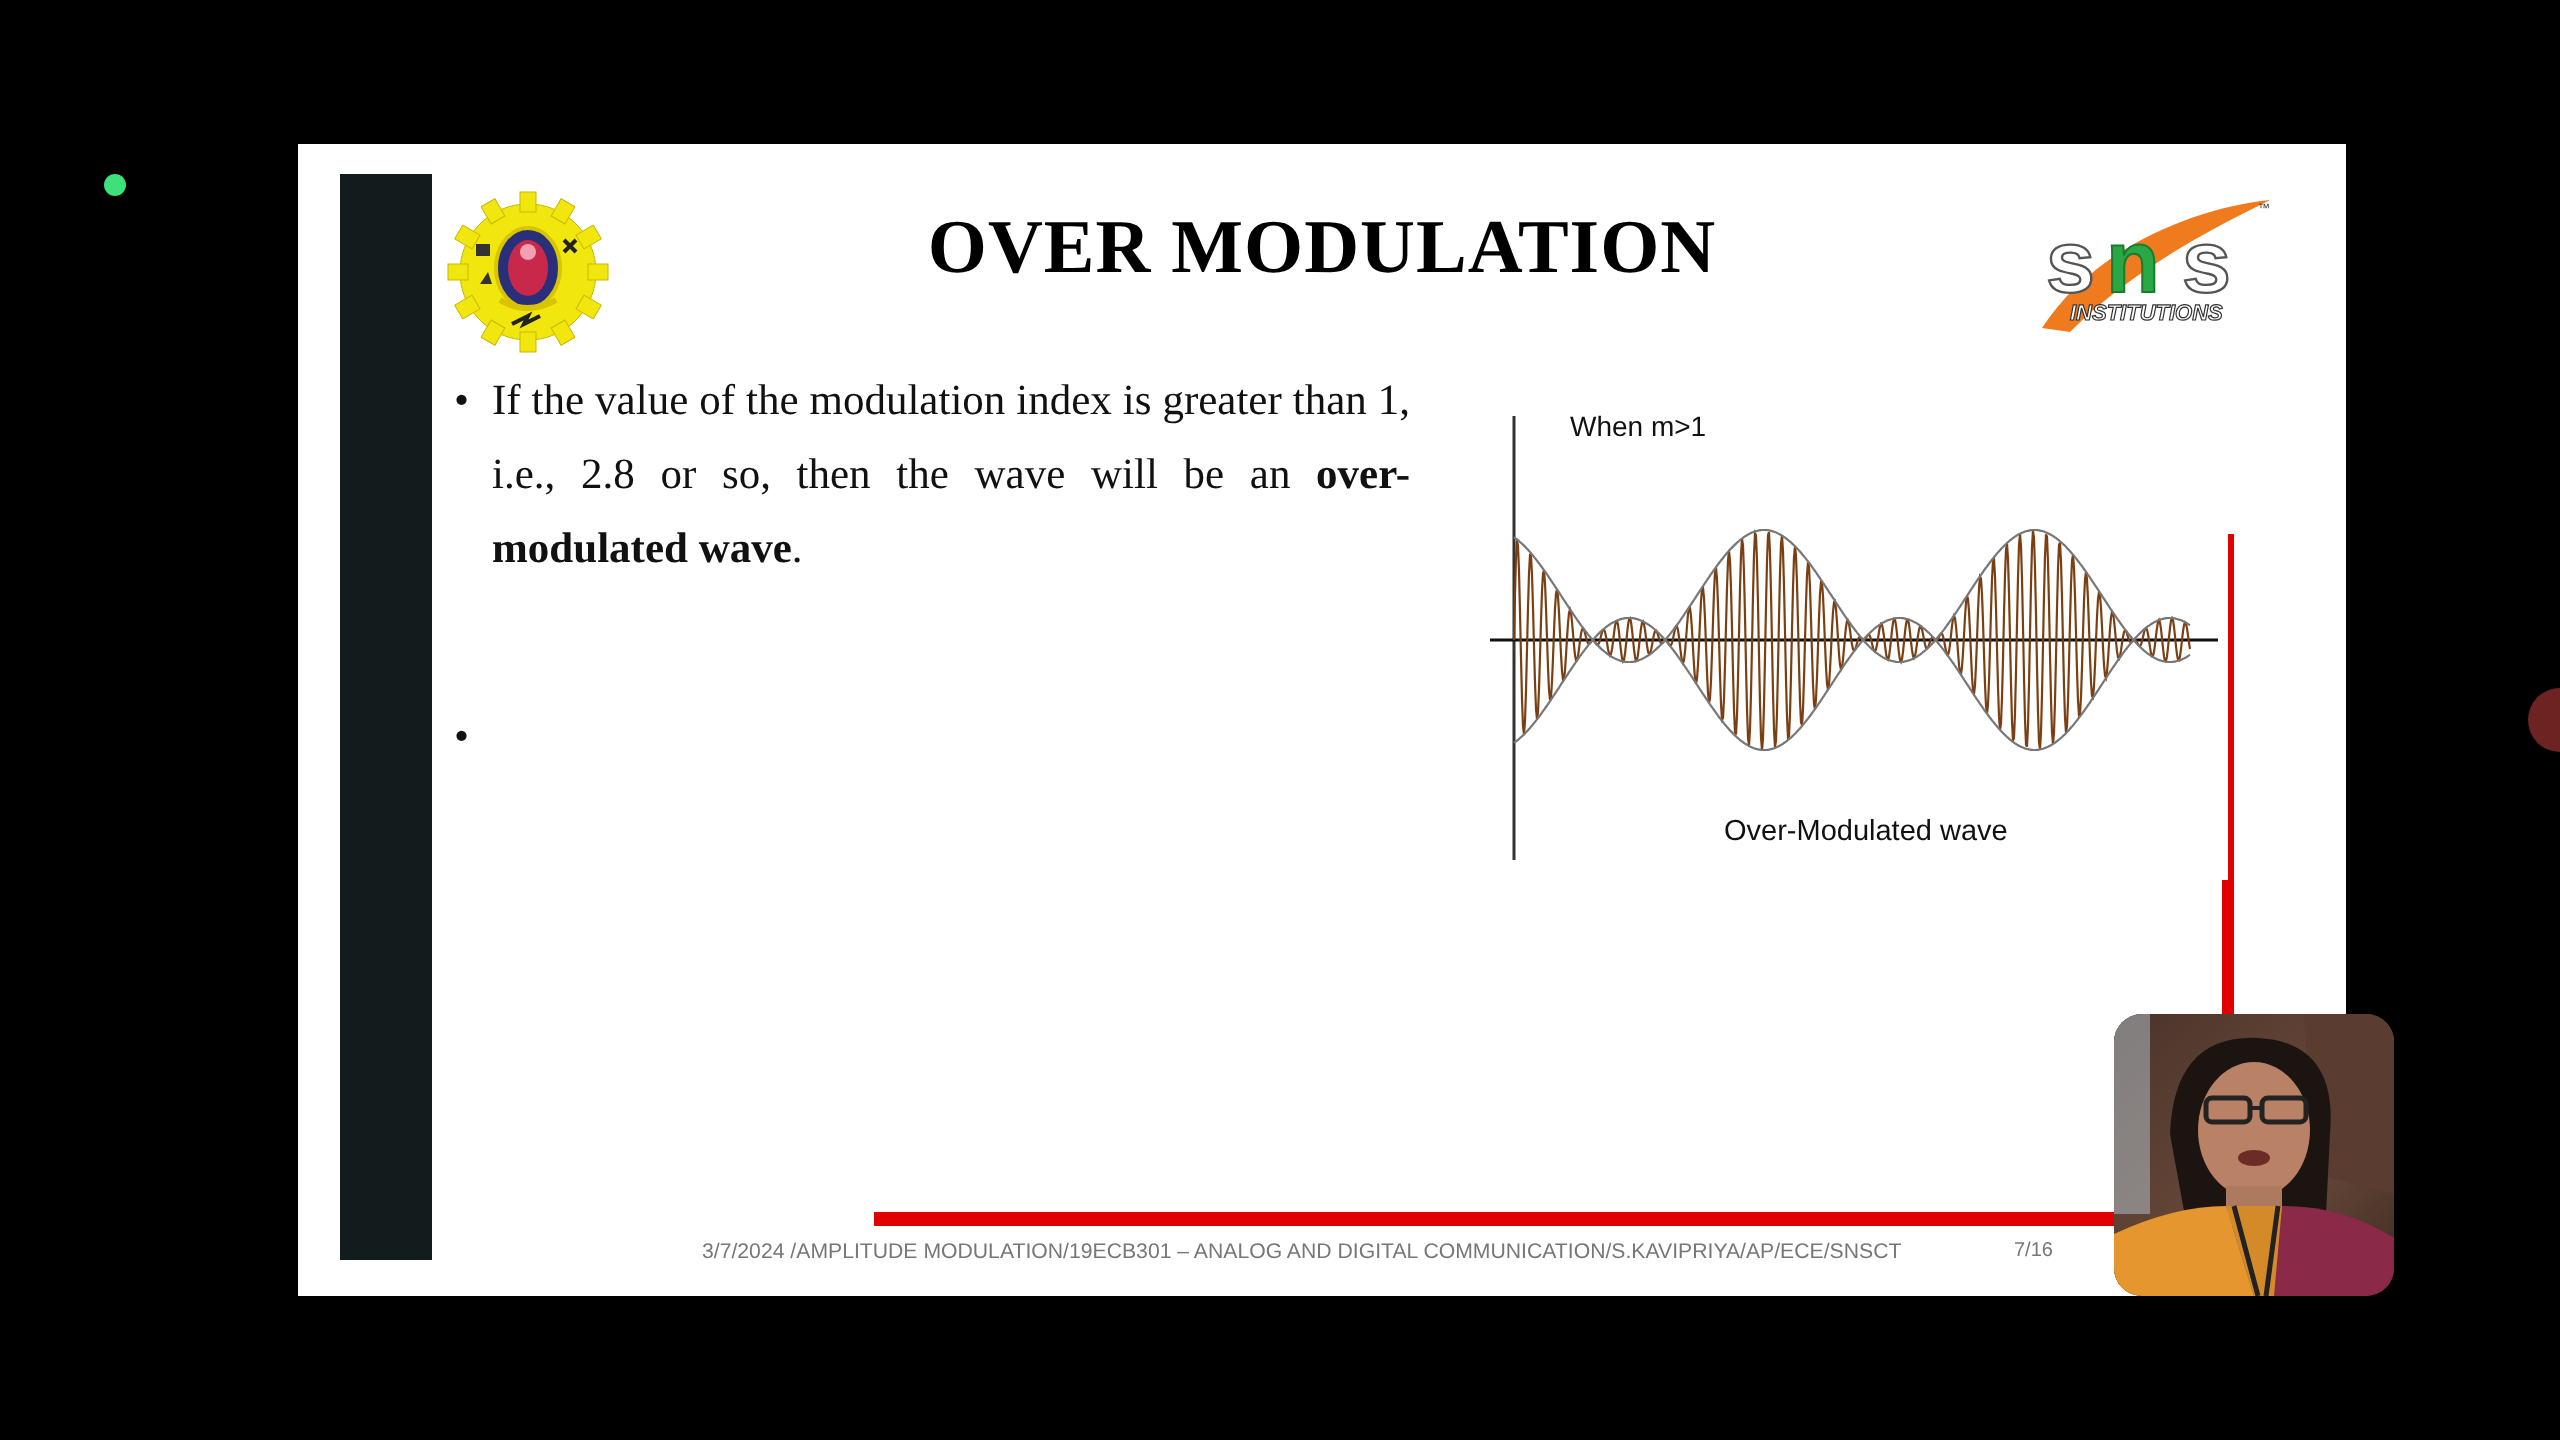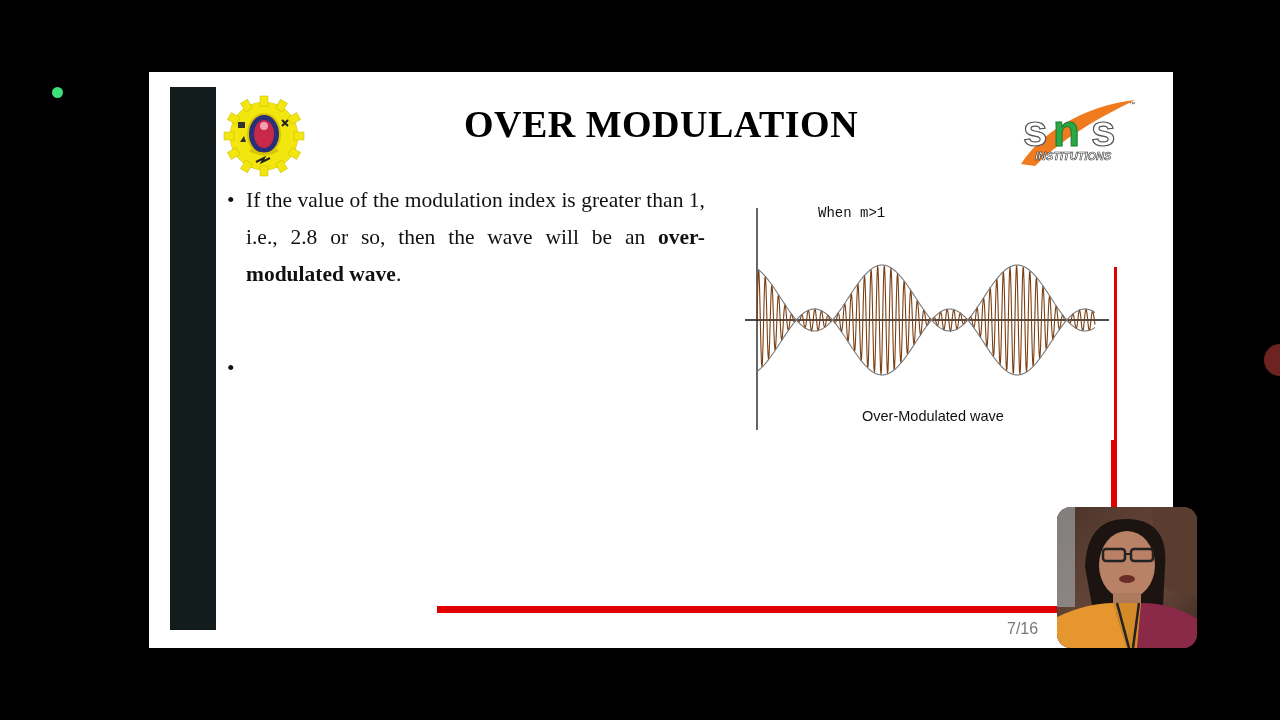--- a/index.html
+++ b/index.html
@@ -9,27 +9,27 @@
   .slide { position:absolute; left:149px; top:72px; width:1024px; height:576px; background:#fff; }
   .left-bar { position:absolute; left:21px; top:15px; width:46px; height:543px; background:#121c1c; }
   .logo-left { position:absolute; left:73px; top:22px; width:84px; height:84px; }
   .title { position:absolute; left:0; top:30px; width:1024px; text-align:center; font-family:"Liberation Serif", serif; font-weight:bold; font-size:38px; color:#000; letter-spacing:0.5px; }
   .logo-right { position:absolute; left:868px; top:22px; width:122px; height:76px; }
   .bullets { position:absolute; left:78px; top:110px; width:478px; font-size:21.5px; line-height:36.8px; color:#111; text-align:justify; }
   .bullet { position:relative; padding-left:19px; }
   .bullet .dot { position:absolute; left:0; top:0; }
   .bullet + .bullet { margin-top:58px; }
   .figure { position:absolute; left:596px; top:128px; width:370px; height:235px; }
-  .fig-label-top { position:absolute; left:40px; top:5px; font-family:Liberation Mono, monospace; font-size:14px; color:#111;margin-left:33px; }
+  .fig-label-top { position:absolute; left:40px; top:5px; font-family:Liberation Sans, sans-serif; font-size:14px; color:#111; }
   .fig-label-bottom { position:absolute; left:117px; top:208px; font-family:"Liberation Sans", sans-serif; font-size:14.5px; color:#111; }
   .red-vert-thin { position:absolute; left:965px; top:195px; width:3px; height:240px; background:#e00000; }
   .red-vert-thick { position:absolute; left:962px; top:368px; width:6px; height:68px; background:#e00000; }
   .red-line { position:absolute; left:288px; top:534px; width:620px; height:7px; background:#e00000; }
   .footer { position:absolute; left:202px; top:548px; font-family:"Liberation Sans", sans-serif; font-size:10.6px; color:#777; white-space:nowrap; }
-  .page-num { position:absolute; left:858px; top:548px; font-family:"Liberation Sans", sans-serif; font-size:16px; color:#777; }
+  .page-num { position:absolute; left:858px; top:548px; font-family:"Liberation Sans", sans-serif; font-size:10px; color:#777; }
   .webcam { position:absolute; left:1057px; top:507px; width:140px; height:141px; border-radius:14px; overflow:hidden; background:#5a3a2e; }
 </style>
 </head>
 <body>
 
 <div class="cursor-dot"></div>
 <div class="right-circle"></div>
 
 <div class="slide">
   <div class="left-bar"></div>
@@ -96,20 +96,21 @@
       </g>
     </svg>
     <div class="fig-label-top">When m&gt;1</div>
     <div class="fig-label-bottom">Over-Modulated wave</div>
   </div>
 
   <div class="red-vert-thin"></div>
   <div class="red-vert-thick"></div>
   <div class="red-line"></div>
 
+  <div class="footer">3/7/2024 /AMPLITUDE MODULATION/19ECB301 – ANALOG AND DIGITAL COMMUNICATION/S.KAVIPRIYA/AP/ECE/SNSCT</div>
   <div class="page-num">7/16</div>
 </div>
 
 <div class="webcam">
   <svg width="140" height="141" viewBox="0 0 140 141">
     <defs>
       <linearGradient id="bg" x1="0" y1="0" x2="1" y2="1">
         <stop offset="0" stop-color="#4b332a"></stop>
           <stop offset="0.6" stop-color="#6a4a3a"></stop>
           <stop offset="1" stop-color="#3e2a22"></stop>

